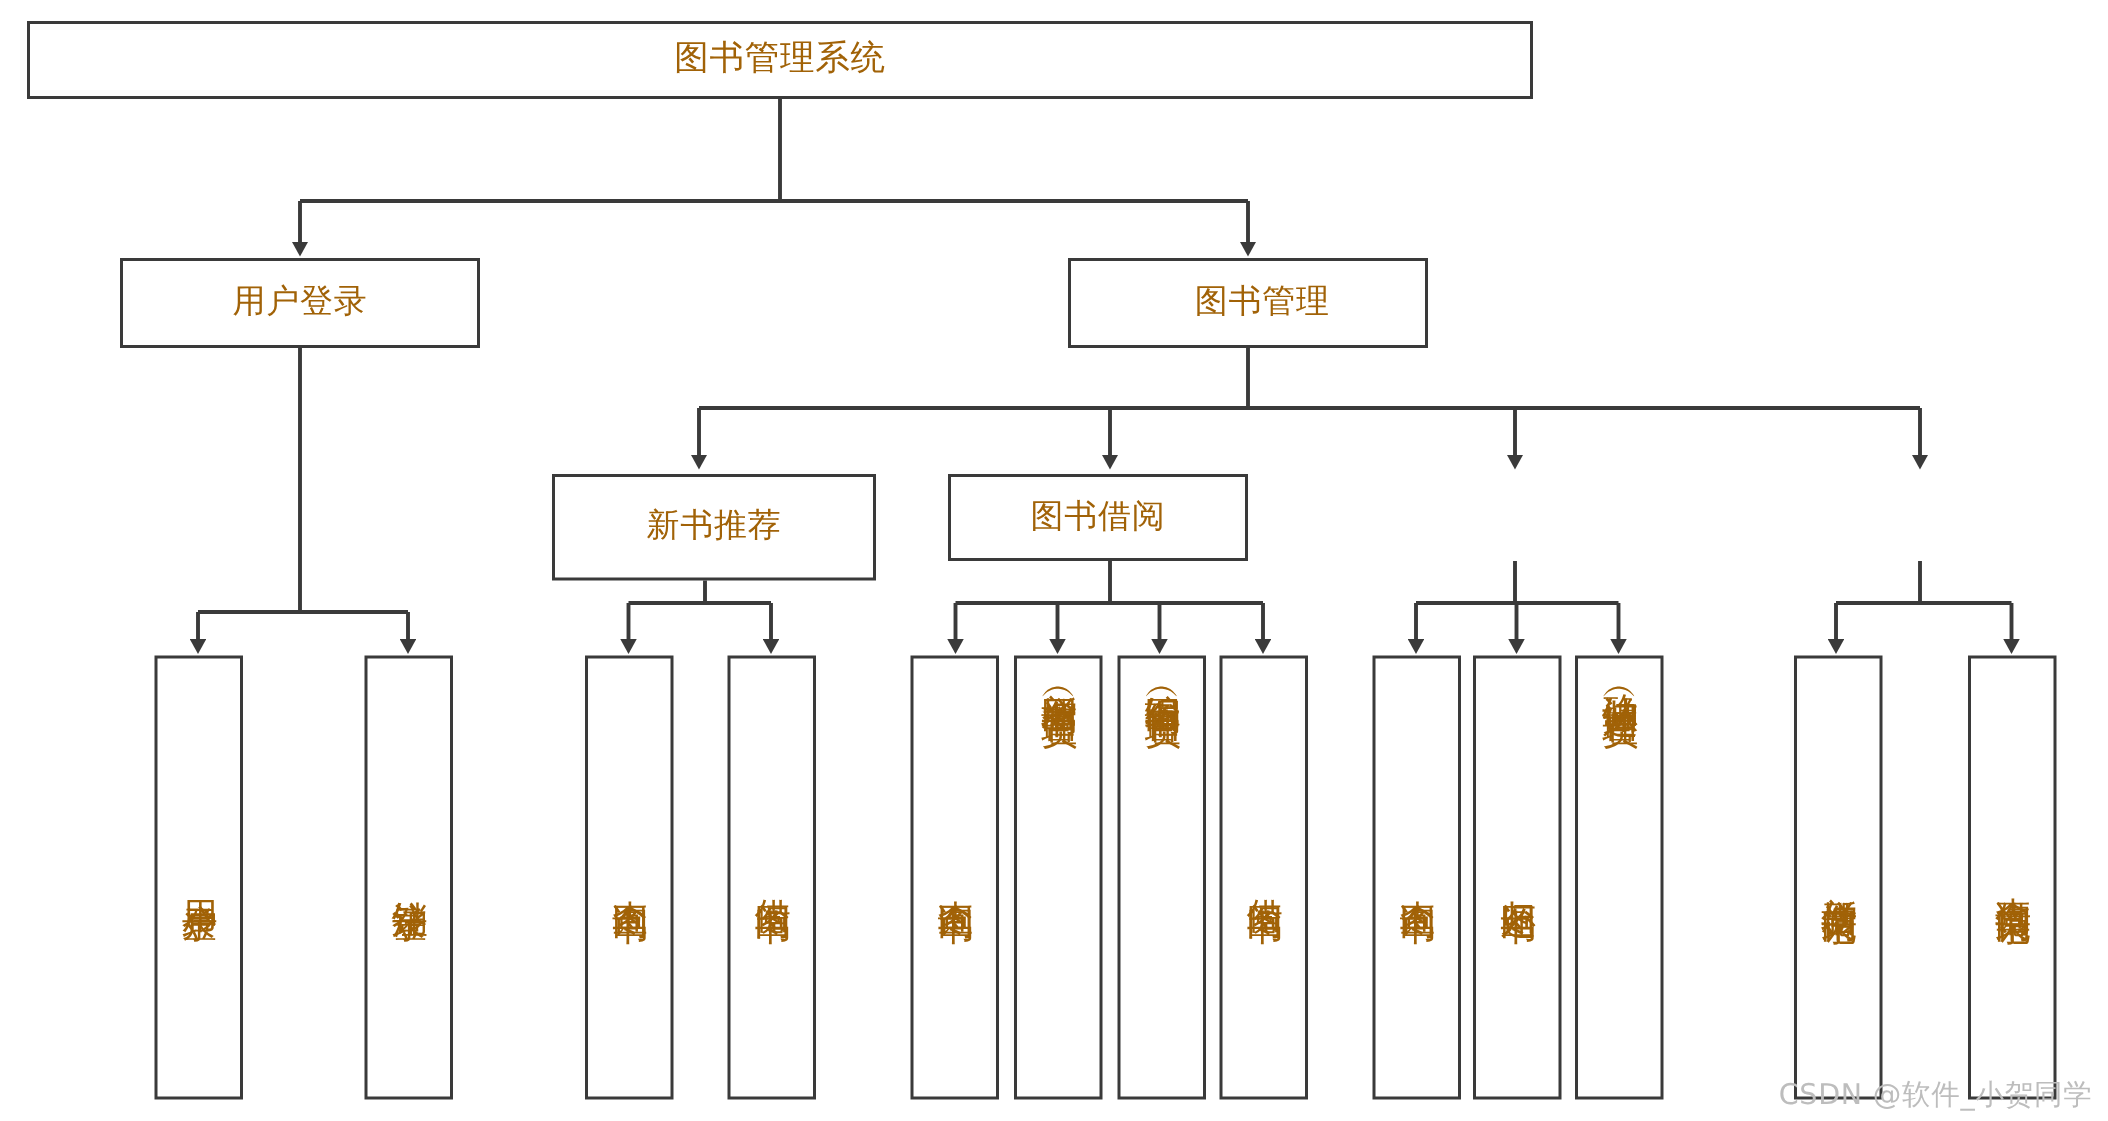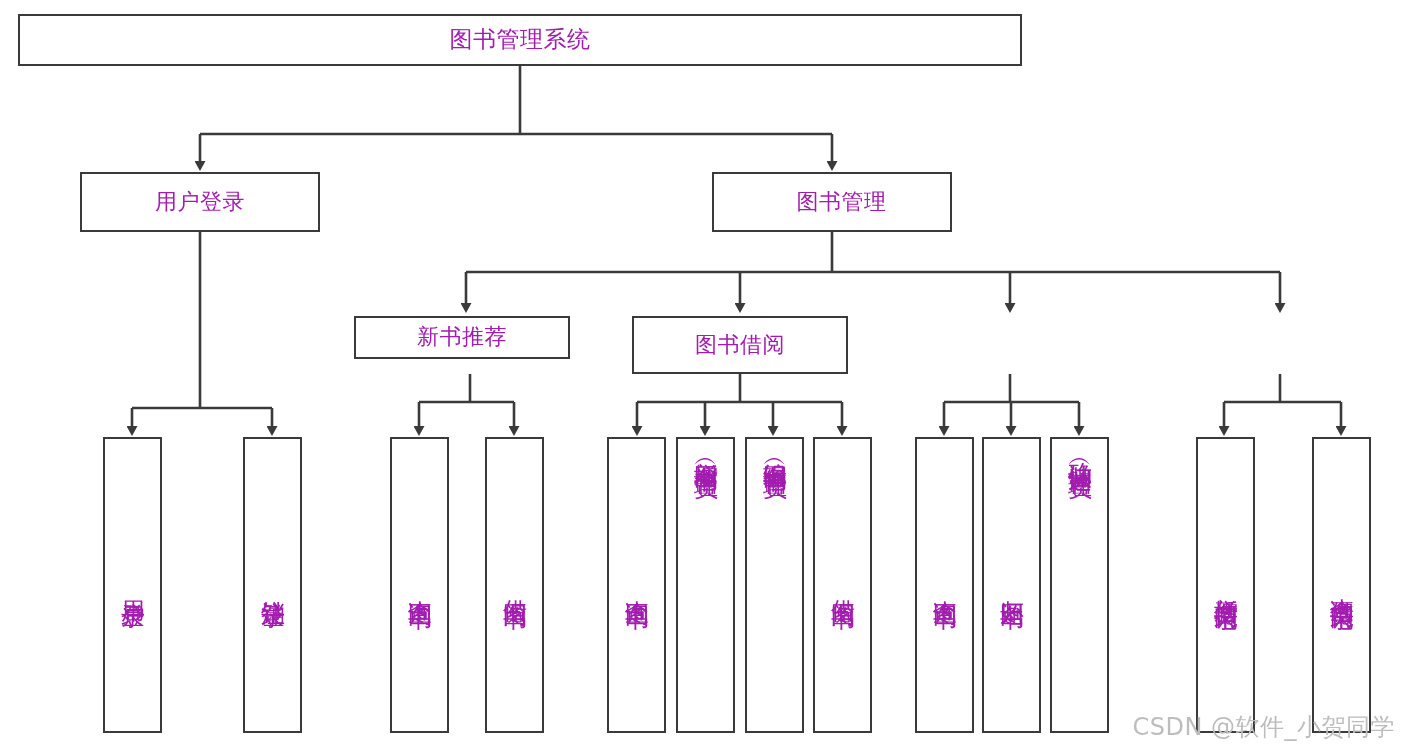--- a/index.html
+++ b/index.html
@@ -25,21 +25,21 @@
     border:2px solid #3a3a3a;
     display:flex;
     align-items:center;
     justify-content:center;
     color:#4a4a4a;
     z-index:2;
   }
   .node .label{
     display:block;
     text-align:center;
-    color:#a21caf;
+    color:#a16207;
     letter-spacing:0.5px;
   }
   
   .node.horiz .label{
     writing-mode:horizontal-tb;
     font-size:22px;
     line-height:1.2;
     white-space:nowrap;
   }
   .node.root .label{font-size:23px;}
@@ -58,21 +58,21 @@
     white-space:nowrap;
     -webkit-writing-mode:vertical-rl;
   }
   .node.vert.centered{
     align-items:center;
     padding-top:0;
   }
   #watermark{
     position:absolute;
     right:10px;bottom:4px;
-    font-size:24px;
+    font-size:19px;
     color:#bdbdbd;
     letter-spacing:0.5px;
     white-space:nowrap;
     z-index:5;
     font-family:"DejaVu Sans","Liberation Sans",sans-serif;
     text-align:right;
   }
 </style>
 </head>
 <body>
@@ -133,24 +133,24 @@
     <span class="label">图书管理系统</span>
   </div>
 
   <div class="node horiz" style="left:80px;top:172px;width:240px;height:60px;">
     <span class="label">用户登录</span>
   </div>
   <div class="node horiz" style="left:712px;top:172px;width:240px;height:60px;padding-left:19px;">
     <span class="label">图书管理</span>
   </div>
 
-  <div class="node horiz" style="left:354px;top:316px;width:216px;height:43px;">
+  <div class="node horiz" style="left:368px;top:316px;width:216px;height:71px;">
     <span class="label">新书推荐</span>
   </div>
-  <div class="node horiz" style="left:632px;top:316px;width:216px;height:58px;">
+  <div class="node horiz" style="left:632px;top:316px;width:200px;height:58px;">
     <span class="label">图书借阅</span>
   </div>
 
   <div class="node vert centered" style="left:103px;top:437px;width:59px;height:296px;">
     <span class="label">用户登录</span>
   </div>
   <div class="node vert centered" style="left:243px;top:437px;width:59px;height:296px;">
     <span class="label">注销登录</span>
   </div>
 

